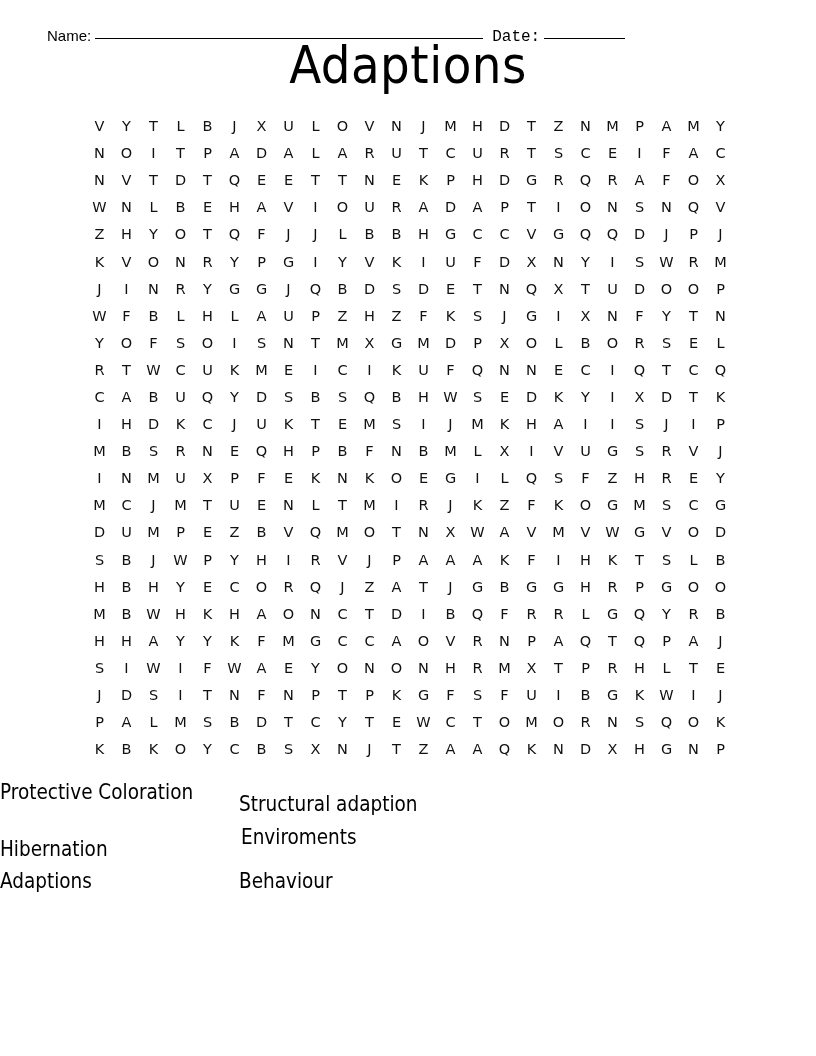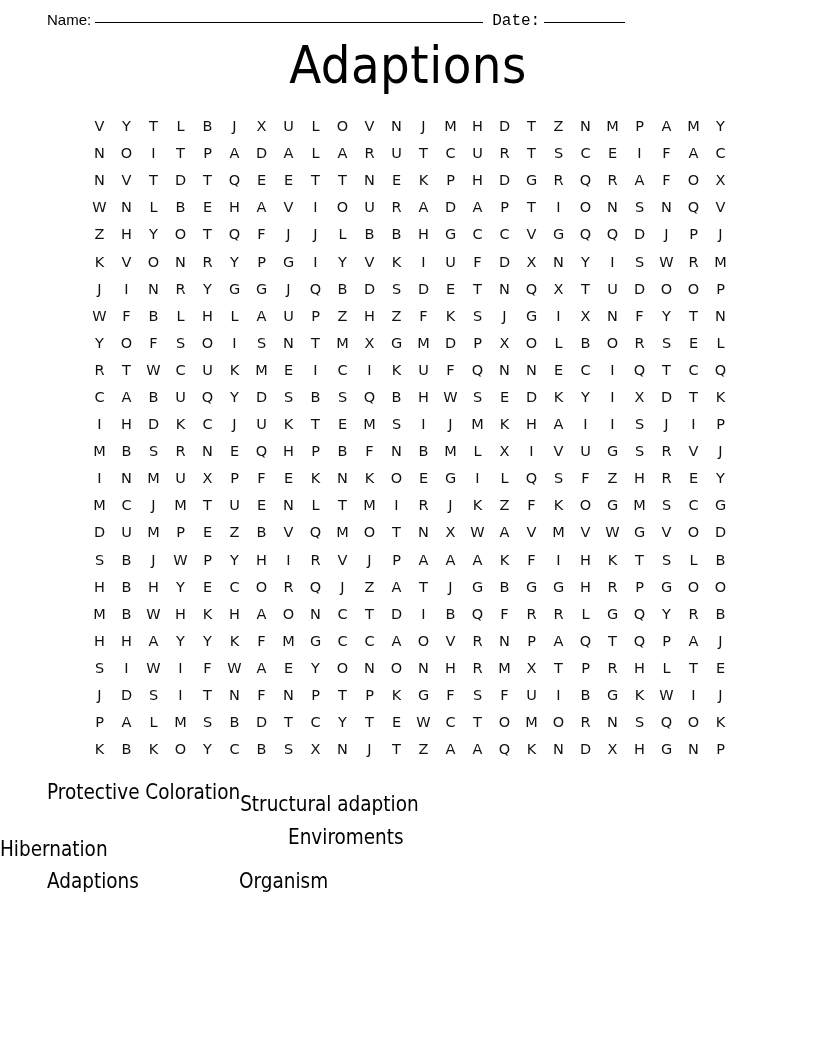--- a/index.html
+++ b/index.html
@@ -19,21 +19,21 @@
 
   
   .header-row {
     position: absolute;
     top: 0px;
     left: 0px;
     width: 816px;
     height: 24px;
     display: flex;
     align-items: baseline;
-    padding-top: 11px;
+    padding-top: 27px;
     box-sizing: border-box;
   }
   .name-label {
     font-size: 15px;
     font-family: "Liberation Sans", sans-serif;
     margin-left: 47px;
     white-space: nowrap;
   }
   .name-rule {
     flex: 0 0 auto;
@@ -110,21 +110,21 @@
     align-items: flex-start;
   }
   .word-cell {
     font-family: "DejaVu Sans Condensed", "Liberation Sans Narrow", "Liberation Sans", sans-serif;
     font-stretch: condensed;
     font-size: 20.5px;
     line-height: 26px;
     white-space: nowrap;
     color: #000;
   }
-  .word-col-0 { flex: 0 0 239px; padding-left: 47px; box-sizing: border-box; }
+  .word-col-0 { flex: 0 0 239px; box-sizing: border-box; }
   .word-col-1 { flex: 0 0 241px; box-sizing: border-box; margin-top: 12px; }
   .word-col-2 { flex: 0 0 280px; box-sizing: border-box; }
 </style>
 </head>
 <body>
 
 <div class="header-row">
   <span class="name-label">Name:</span>
   <span class="name-rule"></span>
   <span class="date-label">Date:</span>
@@ -764,15 +764,15 @@
     <div class="word-row">
       <div class="word-cell word-col-0">Protective Coloration</div>
       <div class="word-cell word-col-1">Structural adaption</div>
     </div>
     <div class="word-row">
       <div class="word-cell word-col-1">Hibernation</div>
       <div class="word-cell word-col-0">Enviroments</div>
     </div>
     <div class="word-row">
       <div class="word-cell word-col-0">Adaptions</div>
-      <div class="word-cell word-col-2">Organism</div>
+      <div class="word-cell word-col-2">Behaviour</div>
     </div>
   </div>
 
 </body></html>

